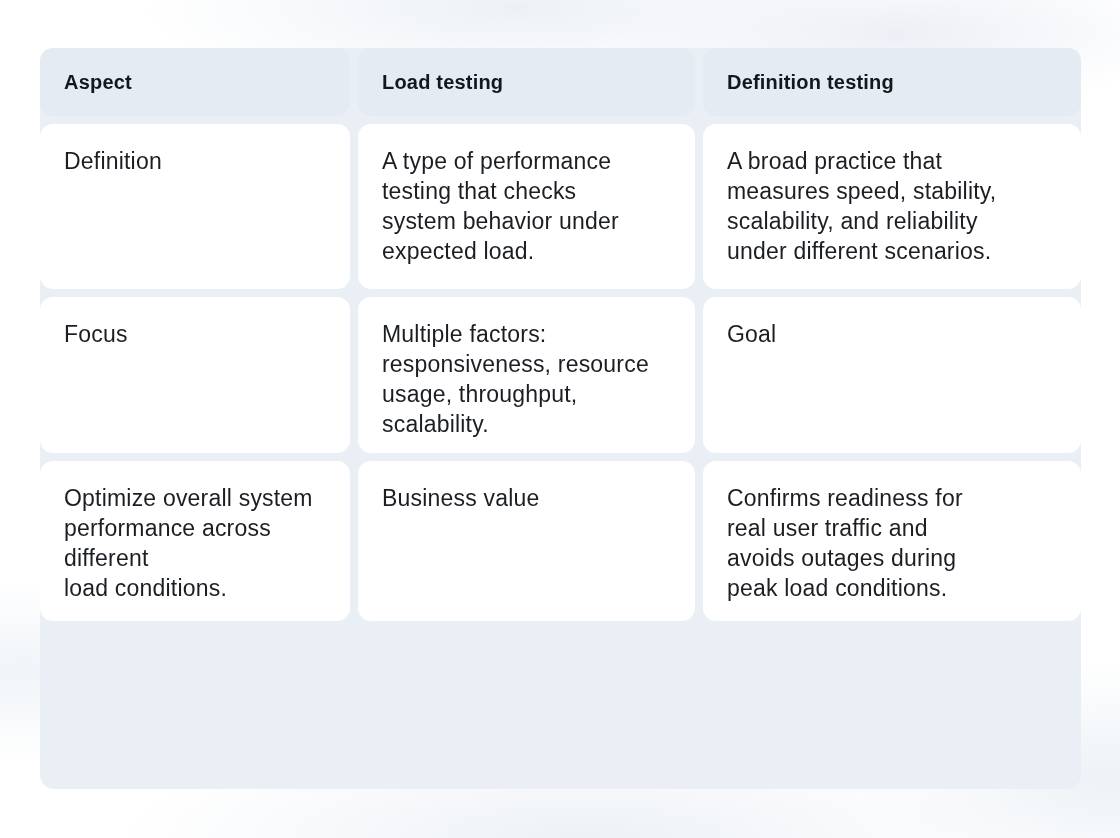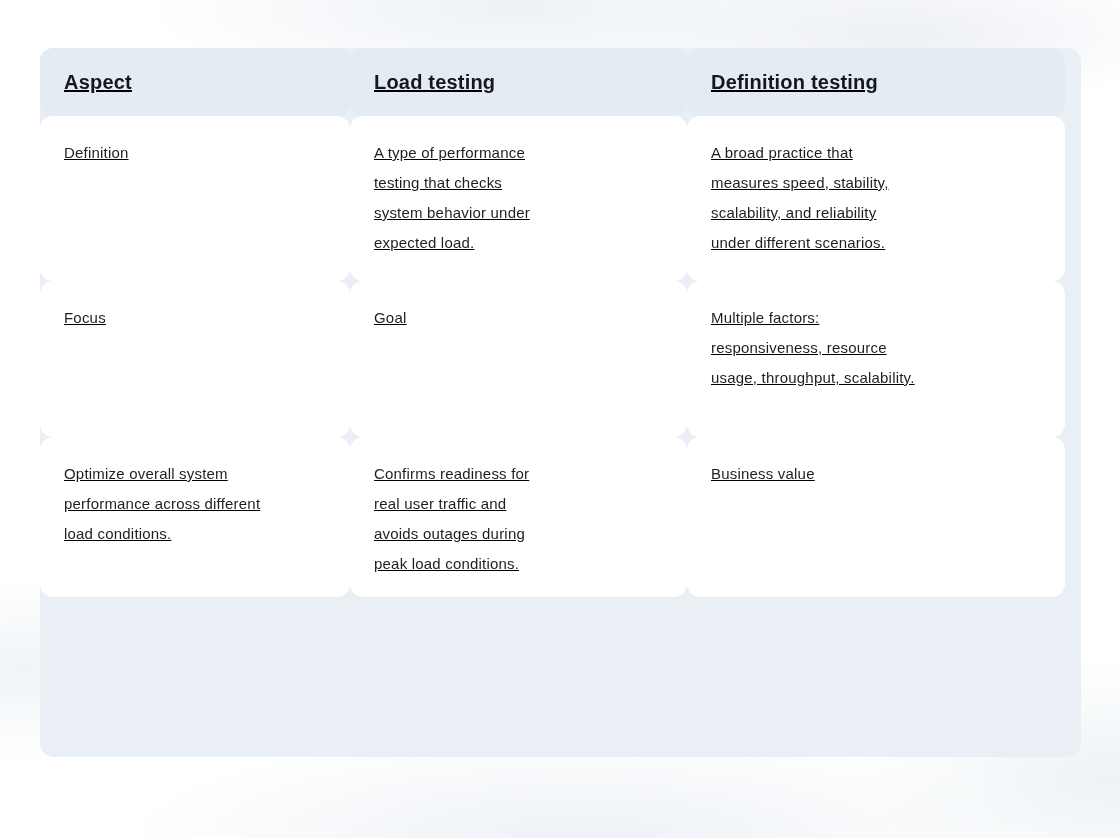--- a/index.html
+++ b/index.html
@@ -23,28 +23,28 @@
       radial-gradient(ellipse 360px 170px at 99% 93%, #edf2f6 0%, rgba(237,242,246,0) 70%);
     position:relative;
   }
   .table{
     position:absolute;
     left:40px; top:48px;
     width:1041px;
     display:grid;
     grid-template-columns:310px 337px 378px;
     grid-template-rows:68px 165px 156px 160px 160px;
+    gap:8px;
     background:var(--gap-bg);
     border-radius:14px;
-    text-decoration:underline;
   }
   .cell{
     border-radius:13px;
     color:var(--text);
-    font-size:15px;
+    font-size:23px;
     line-height:30px;
     letter-spacing:0.2px;
   }
   .cell.header{
     background:var(--header-bg);
     display:flex;
     align-items:center;
     padding:0 24px;
     font-size:20px;
     font-weight:700;
@@ -73,28 +73,28 @@
   <div class="cell body">A type of performance
 testing that checks
 system behavior under
 expected load.</div>
   <div class="cell body">A broad practice that
 measures speed, stability,
 scalability, and reliability
 under different scenarios.</div>
 
   <div class="cell rowlabel">Focus</div>
-  <div class="cell rowlabel">Goal</div>
-
   <div class="cell body">Multiple factors:
 responsiveness, resource
 usage, throughput, scalability.</div>
+
+  <div class="cell rowlabel">Goal</div>
   <div class="cell body">Optimize overall system
 performance across different
 load conditions.</div>
 
+  <div class="cell rowlabel">Business value</div>
   <div class="cell body">Confirms readiness for
 real user traffic and
 avoids outages during
 peak load conditions.</div>
-  <div class="cell rowlabel">Business value</div>
 
 </div>
 
 </body></html>

